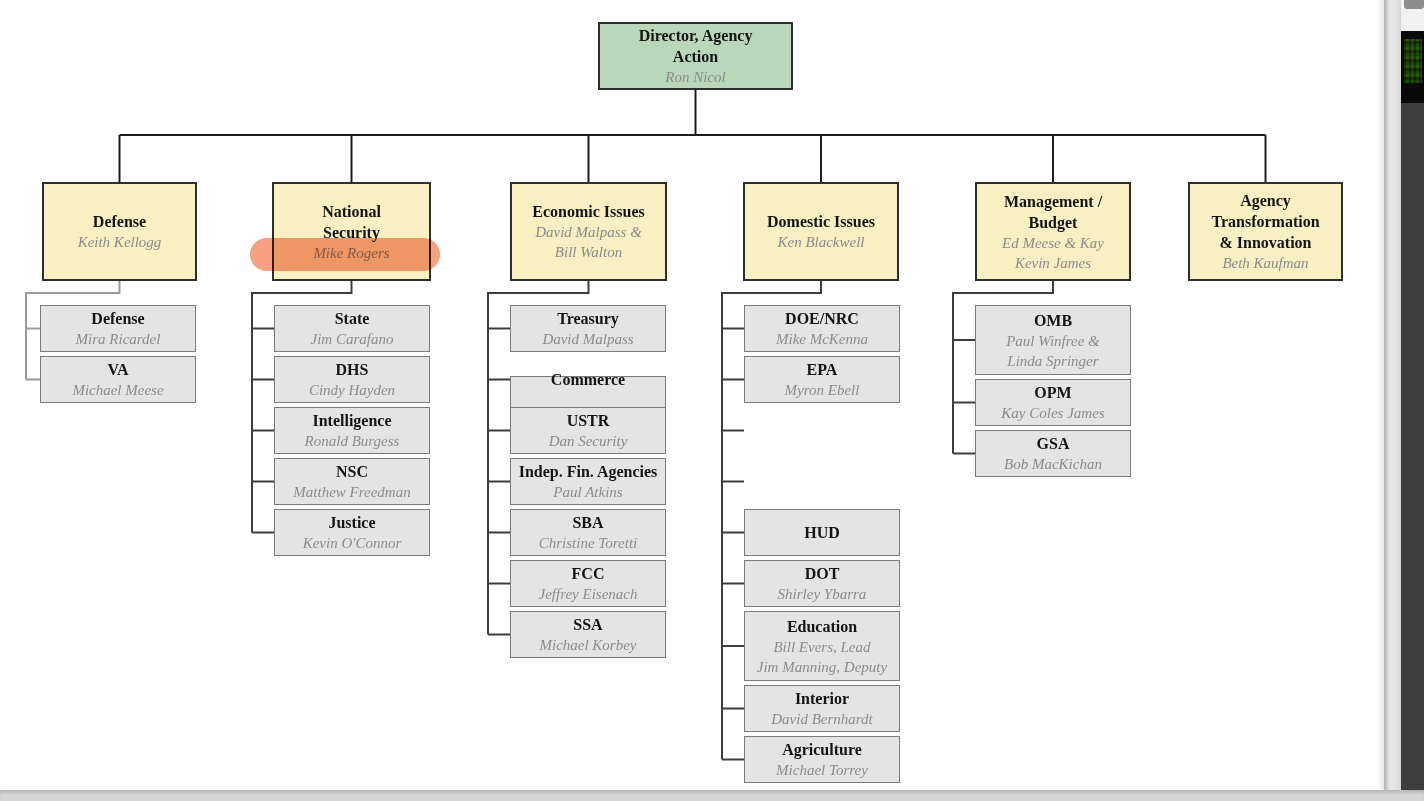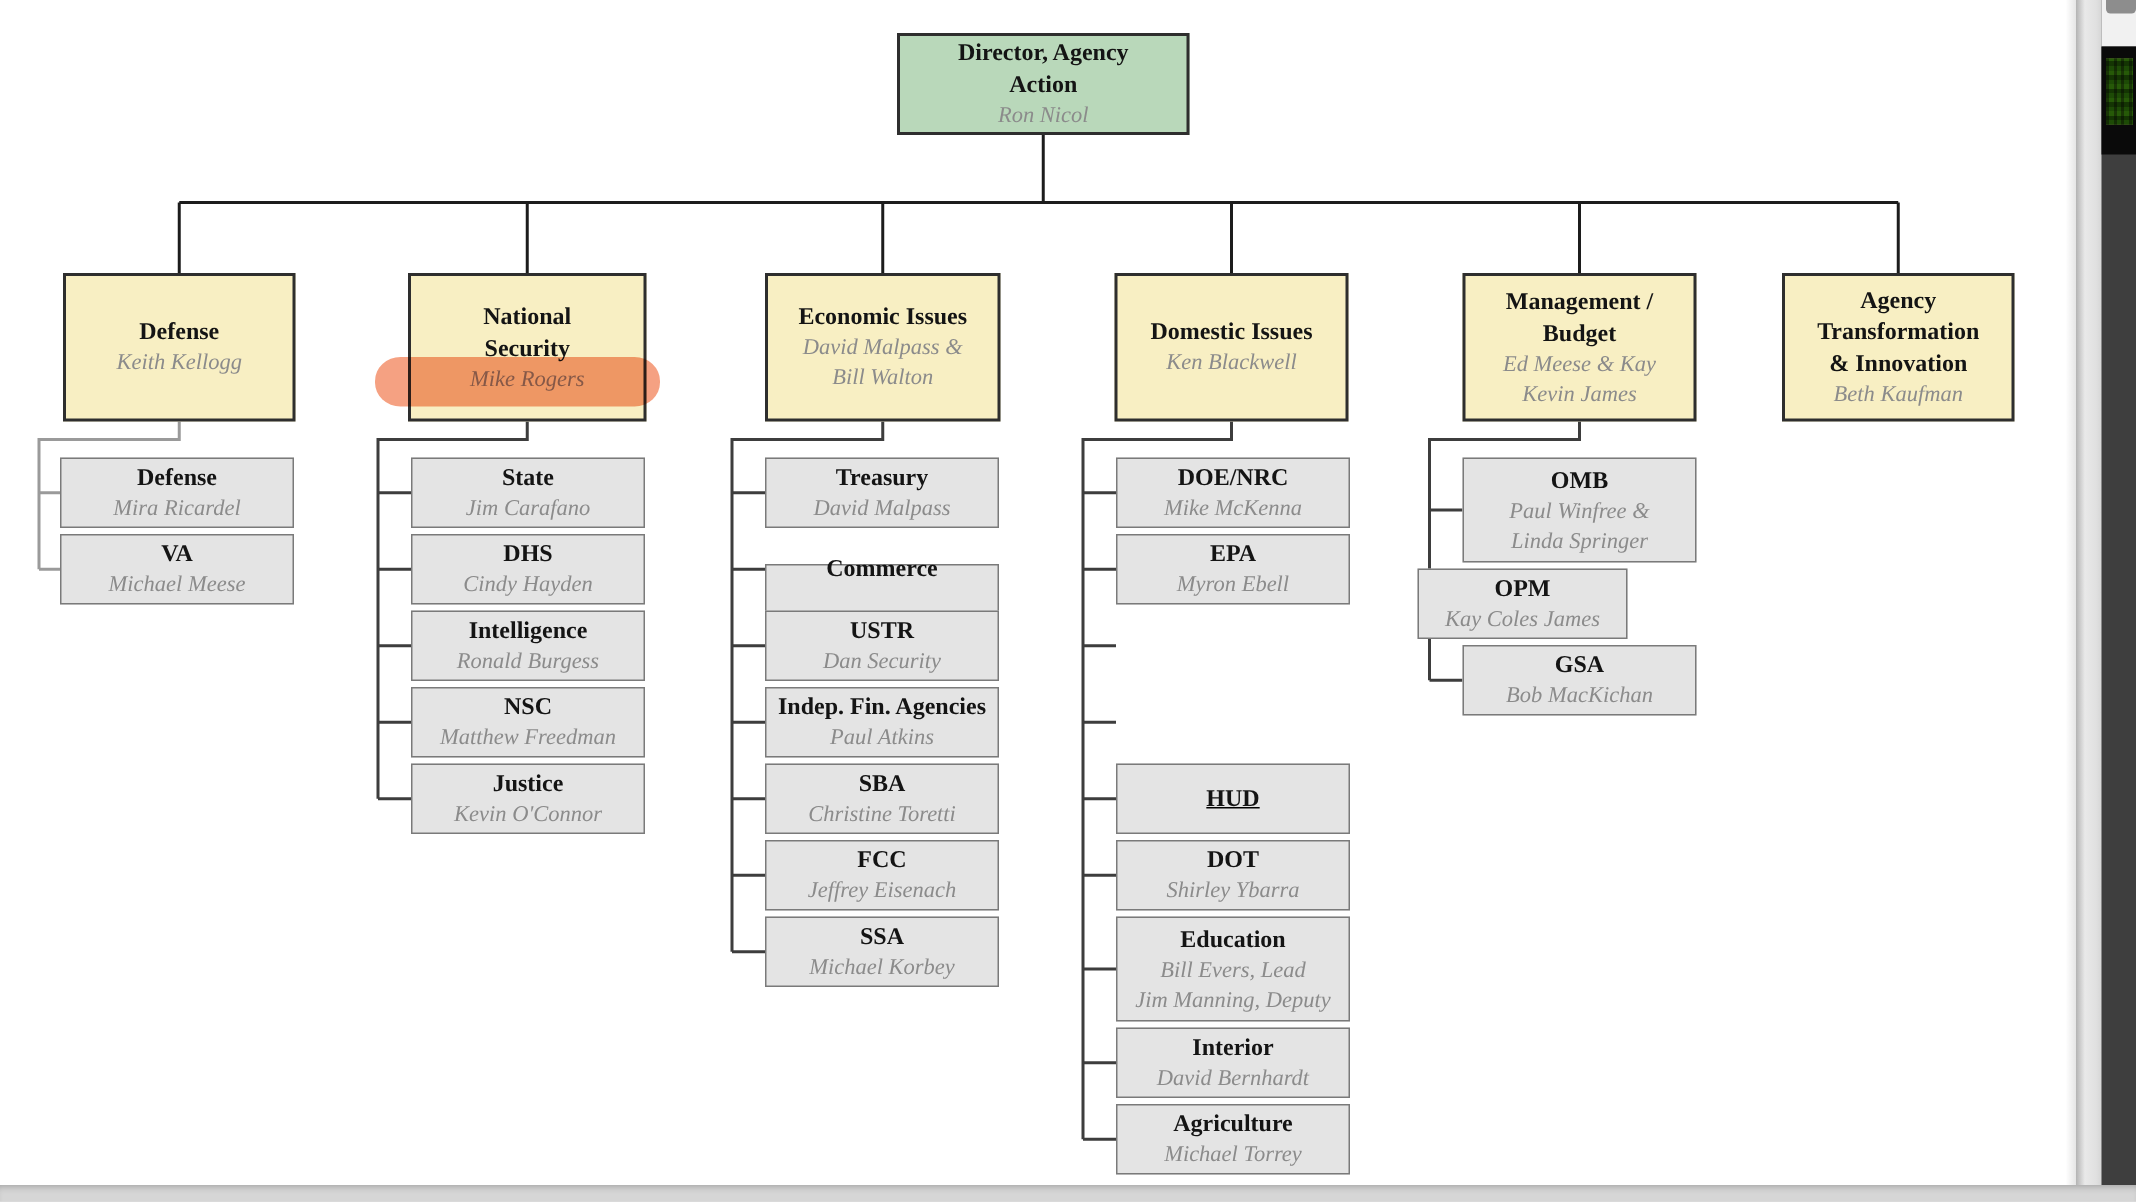--- a/index.html
+++ b/index.html
@@ -159,21 +159,21 @@
           <div class="n">Ken Blackwell</div>
         </div>
         <div class="node node-child" style="left: 744px; top: 305px; width: 156px; height: 47px; background: rgb(228, 228, 228); justify-content: center;">
           <div class="t">DOE/NRC</div>
           <div class="n">Mike McKenna</div>
         </div>
         <div class="node node-child" style="left: 744px; top: 356px; width: 156px; height: 47px; background: rgb(228, 228, 228);">
           <div class="t">EPA</div>
           <div class="n">Myron Ebell</div>
         </div>
-        <div class="node node-child" style="left: 744px; top: 509px; width: 156px; height: 47px; background: rgb(228, 228, 228); text-decoration: underline;">
+        <div class="node node-child" style="left: 744px; top: 509px; width: 156px; height: 47px; background: rgb(228, 228, 228);">
           <div class="t">HUD</div>
         </div>
         <div class="node node-child" style="left: 744px; top: 560px; width: 156px; height: 47px; background: rgb(228, 228, 228);">
           <div class="t">DOT</div>
           <div class="n">Shirley Ybarra</div>
         </div>
         <div class="node node-child" style="left: 744px; top: 611px; width: 156px; height: 70px; background: rgb(228, 228, 228);">
           <div class="t">Education</div>
           <div class="n">Bill Evers, Lead</div>
           <div class="n">Jim Manning, Deputy</div>
@@ -190,21 +190,21 @@
           <div class="t">Management /</div>
           <div class="t">Budget</div>
           <div class="n">Ed Meese &amp; Kay</div>
           <div class="n">Kevin James</div>
         </div>
         <div class="node node-child" style="left: 975px; top: 305px; width: 156px; height: 70px; background: rgb(228, 228, 228);">
           <div class="t">OMB</div>
           <div class="n">Paul Winfree &amp;</div>
           <div class="n">Linda Springer</div>
         </div>
-        <div class="node node-child" style="left: 945px; top: 379px; width: 140px; height: 47px; background: rgb(228, 228, 228);">
+        <div class="node node-child" style="left: 975px; top: 379px; width: 156px; height: 47px; background: rgb(228, 228, 228);">
           <div class="t">OPM</div>
           <div class="n">Kay Coles James</div>
         </div>
         <div class="node node-child" style="left: 975px; top: 430px; width: 156px; height: 47px; background: rgb(228, 228, 228);">
           <div class="t">GSA</div>
           <div class="n">Bob MacKichan</div>
         </div>
         <div class="node node-branch" style="left: 1188px; top: 182px; width: 155px; height: 99px; background: rgb(248, 239, 195);">
           <div class="t">Agency</div>
           <div class="t">Transformation</div>

